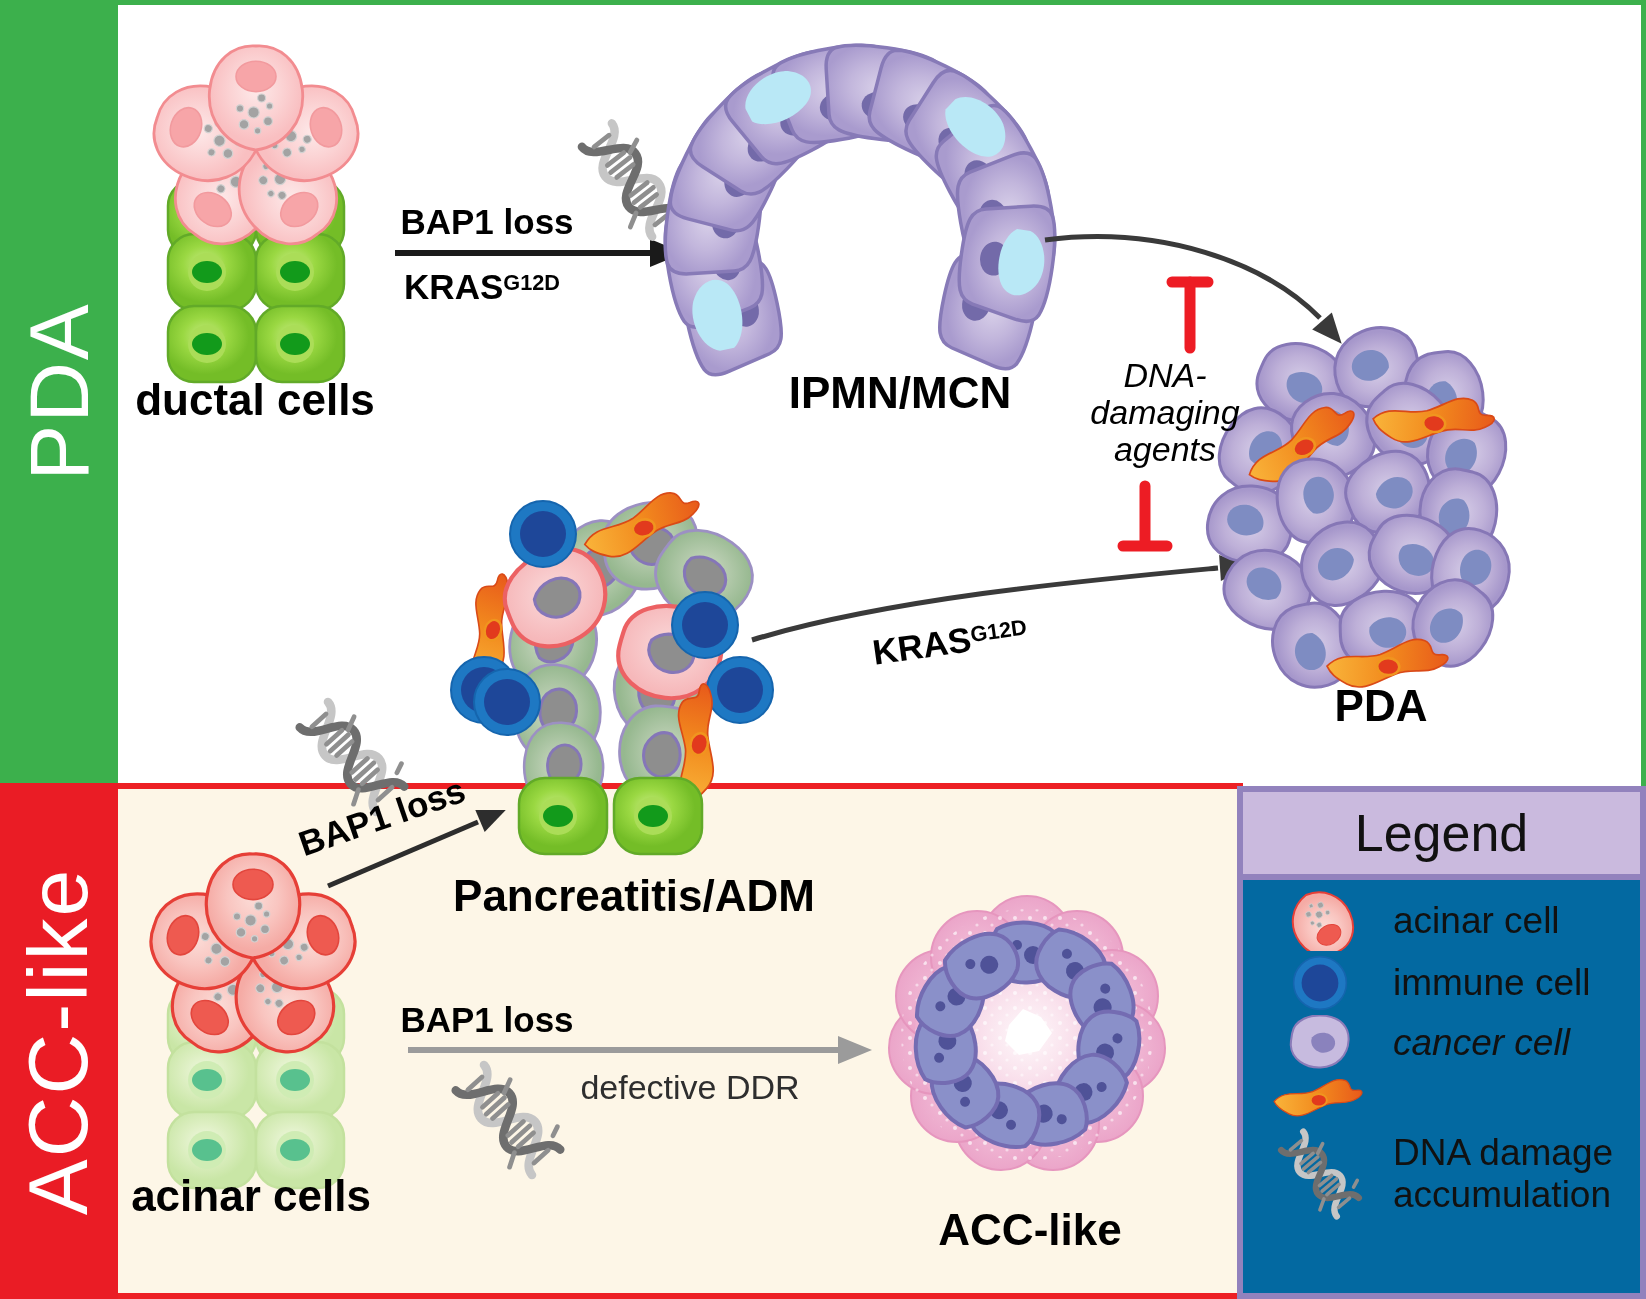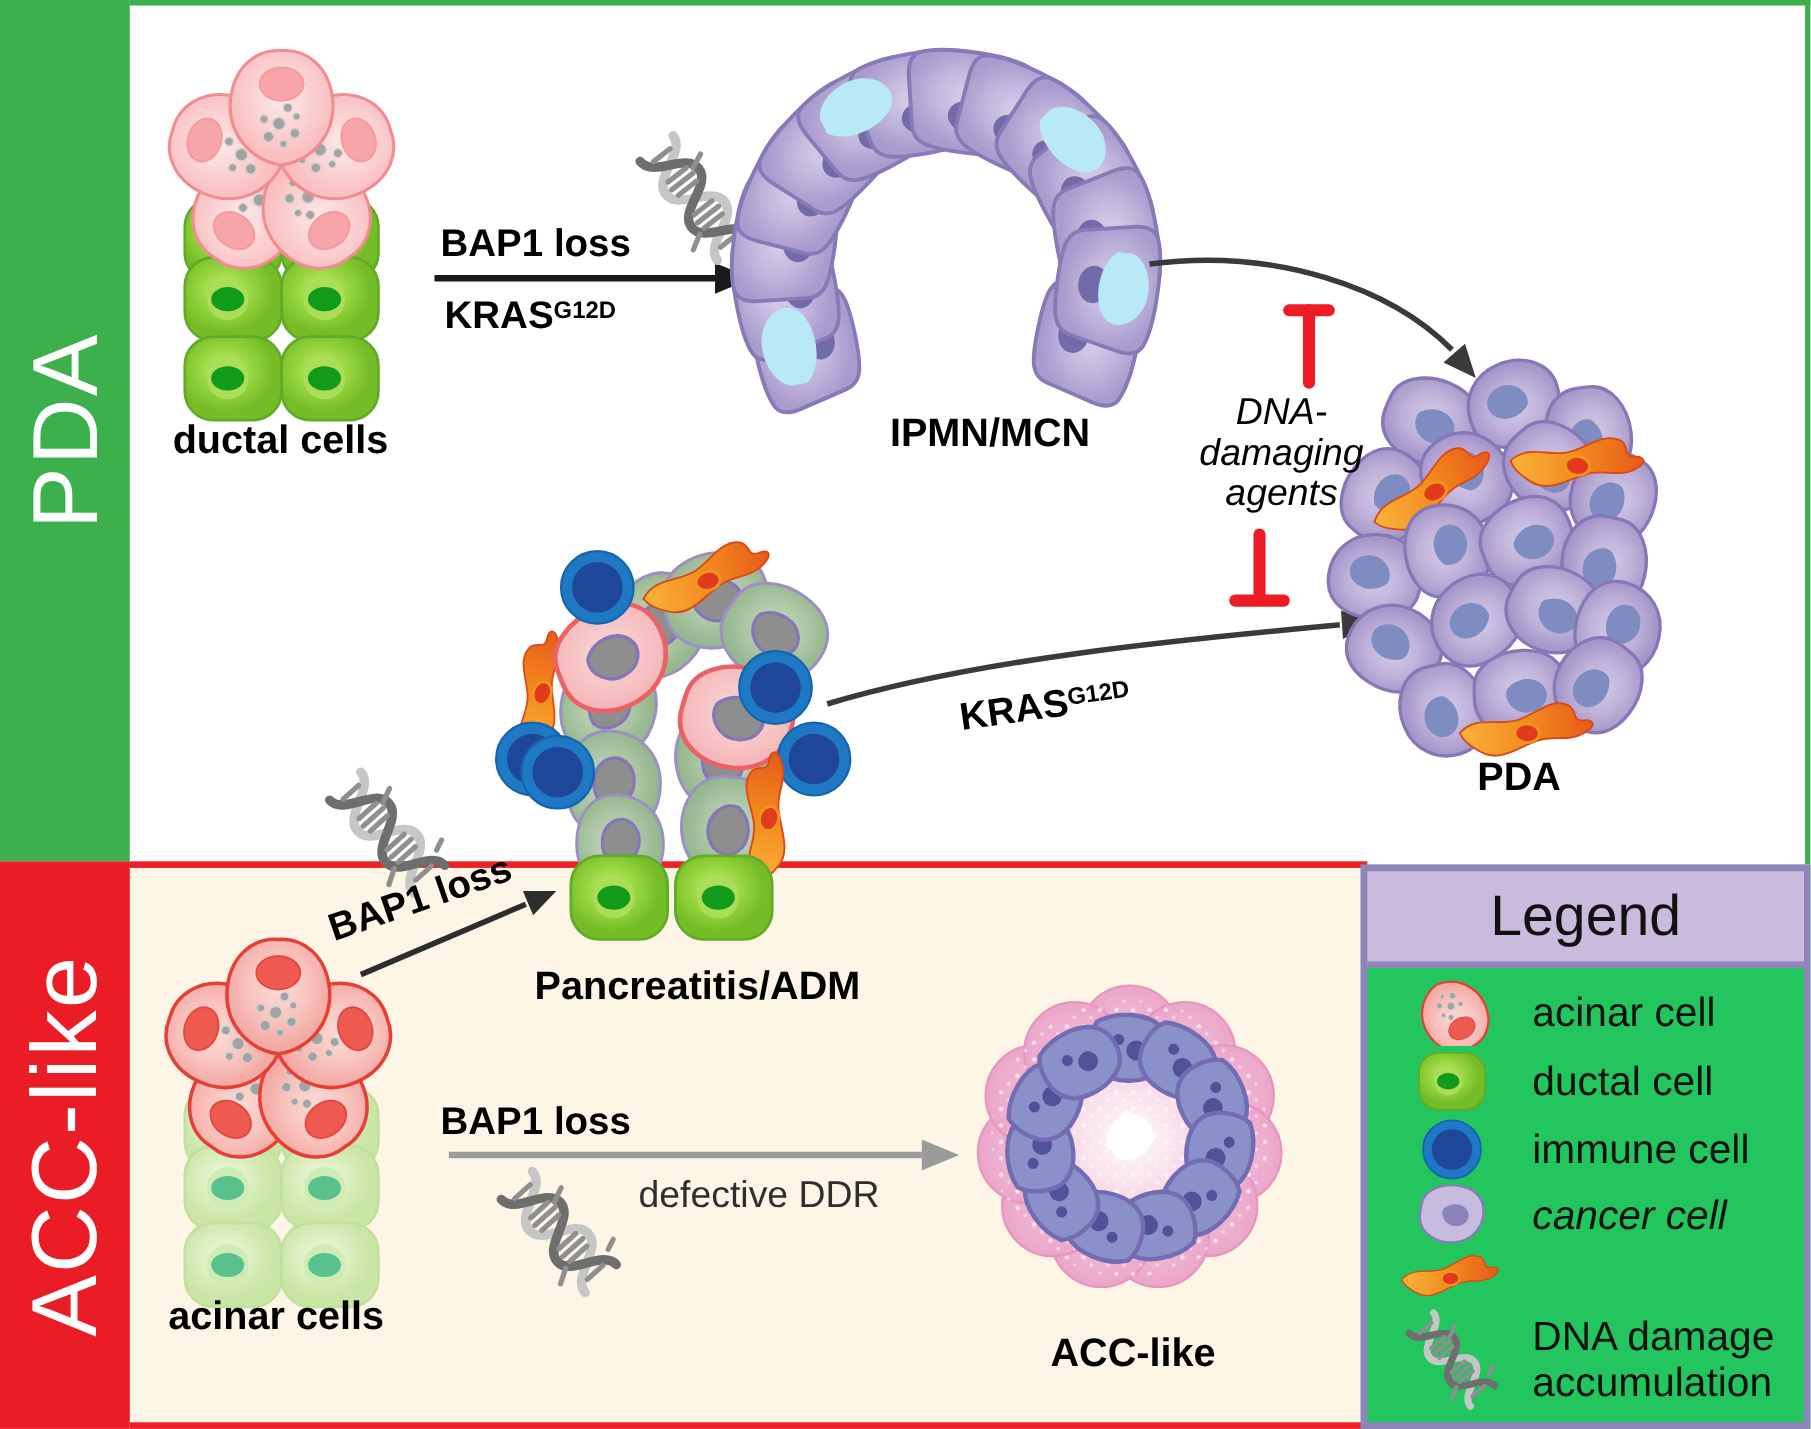--- a/index.html
+++ b/index.html
@@ -13,27 +13,27 @@
   #red-divider{position:absolute;left:118px;top:783px;width:1125px;height:6px;background:#ed2024;}
   #red-bottom{position:absolute;left:118px;top:1293px;width:1125px;height:6px;background:#ed2024;}
   
   .sidebar{position:absolute;left:0;width:118px;display:flex;align-items:center;justify-content:center;}
   #sidebar-pda{top:0;height:783px;background:#3cb04c;}
   #sidebar-acc{top:783px;height:516px;background:#ea1c25;}
   .sidebar span{color:#fff;font-size:84px;font-weight:400;transform:rotate(-90deg);white-space:nowrap;letter-spacing:2px;}
   
   #art{position:absolute;left:0;top:0;width:1646px;height:1299px;}
   
-  .lbl{position:absolute;font-weight:bold;font-size:36px;color:#000;white-space:nowrap;text-align:center;transform:translate(-50%,-50%);}
+  .lbl{position:absolute;font-weight:bold;font-size:44px;color:#000;white-space:nowrap;text-align:center;transform:translate(-50%,-50%);}
   .reg{font-weight:400;font-size:34px;}
   .mid{line-height:37px;}
   sup.allele{font-size:0.62em;vertical-align:9px;letter-spacing:0;}
   
   #legend{position:absolute;left:1237px;top:786px;width:409px;height:513px;box-sizing:border-box;
-          border:6px solid #9282bd;background:#22c55e;display:flex;flex-direction:column;}
+          border:6px solid #9282bd;background:#0369a1;display:flex;flex-direction:column;}
   #legend-header{height:82px;flex:0 0 auto;background:#cabade;border-bottom:6px solid #9282bd;
                  display:flex;align-items:center;justify-content:center;font-size:52px;color:#111;}
   #legend-body{flex:1;display:flex;flex-direction:column;padding:10px 4px 6px 4px;}
   .legend-row{display:flex;align-items:center;}
   .legend-icon-box{width:146px;flex:0 0 auto;display:flex;align-items:center;justify-content:center;}
   .legend-label{font-size:37px;color:#111;line-height:42px;width:245px;}
 </style>
 </head>
 <body>
 
@@ -393,28 +393,20 @@
   <div id="legend">
     <div id="legend-header">Legend</div>
     <div id="legend-body">
       <div class="legend-row" style="min-height:62px;">
         <div class="legend-icon-box">
             <svg width="120" height="60" viewBox="-60 -30 120 60">
               <use href="#petalRedG" transform="translate(-14,-26) rotate(150) scale(0.5)"></use>
             </svg>
           </div>
         <div class="legend-label">acinar cell</div>
-      </div>
-      <div class="legend-row" style="min-height:62px;">
-        <div class="legend-icon-box">
-            <svg width="120" height="58" viewBox="-60 -29 120 58">
-              <use href="#ductCellG" transform="scale(0.68)"></use>
-            </svg>
-          </div>
-        <div class="legend-label">ductal cell</div>
       </div>
       <div class="legend-row" style="min-height:62px;">
         <div class="legend-icon-box">
             <svg width="120" height="58" viewBox="-60 -29 120 58">
               <use href="#immuneG" transform="scale(0.8)"></use>
             </svg>
           </div>
         <div class="legend-label">immune cell</div>
       </div>
       <div class="legend-row" style="min-height:58px;font-style:italic;">

